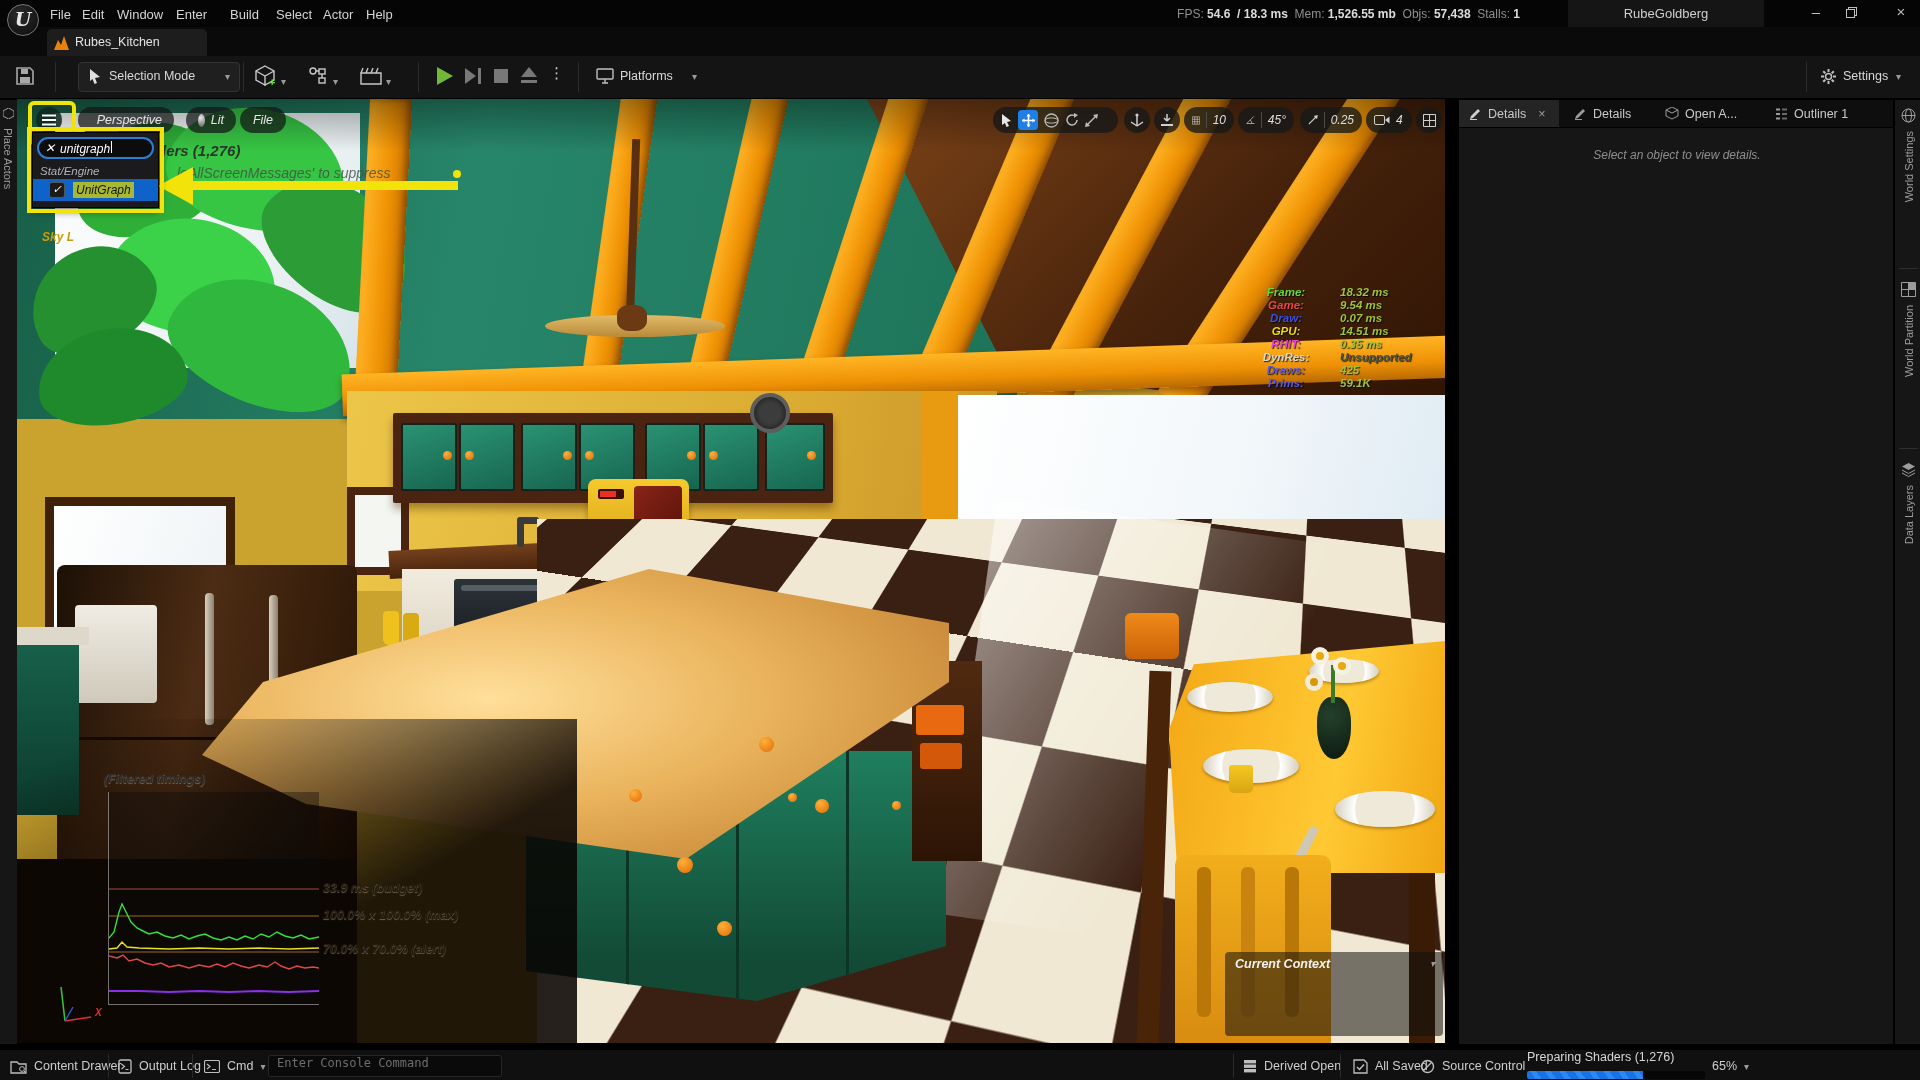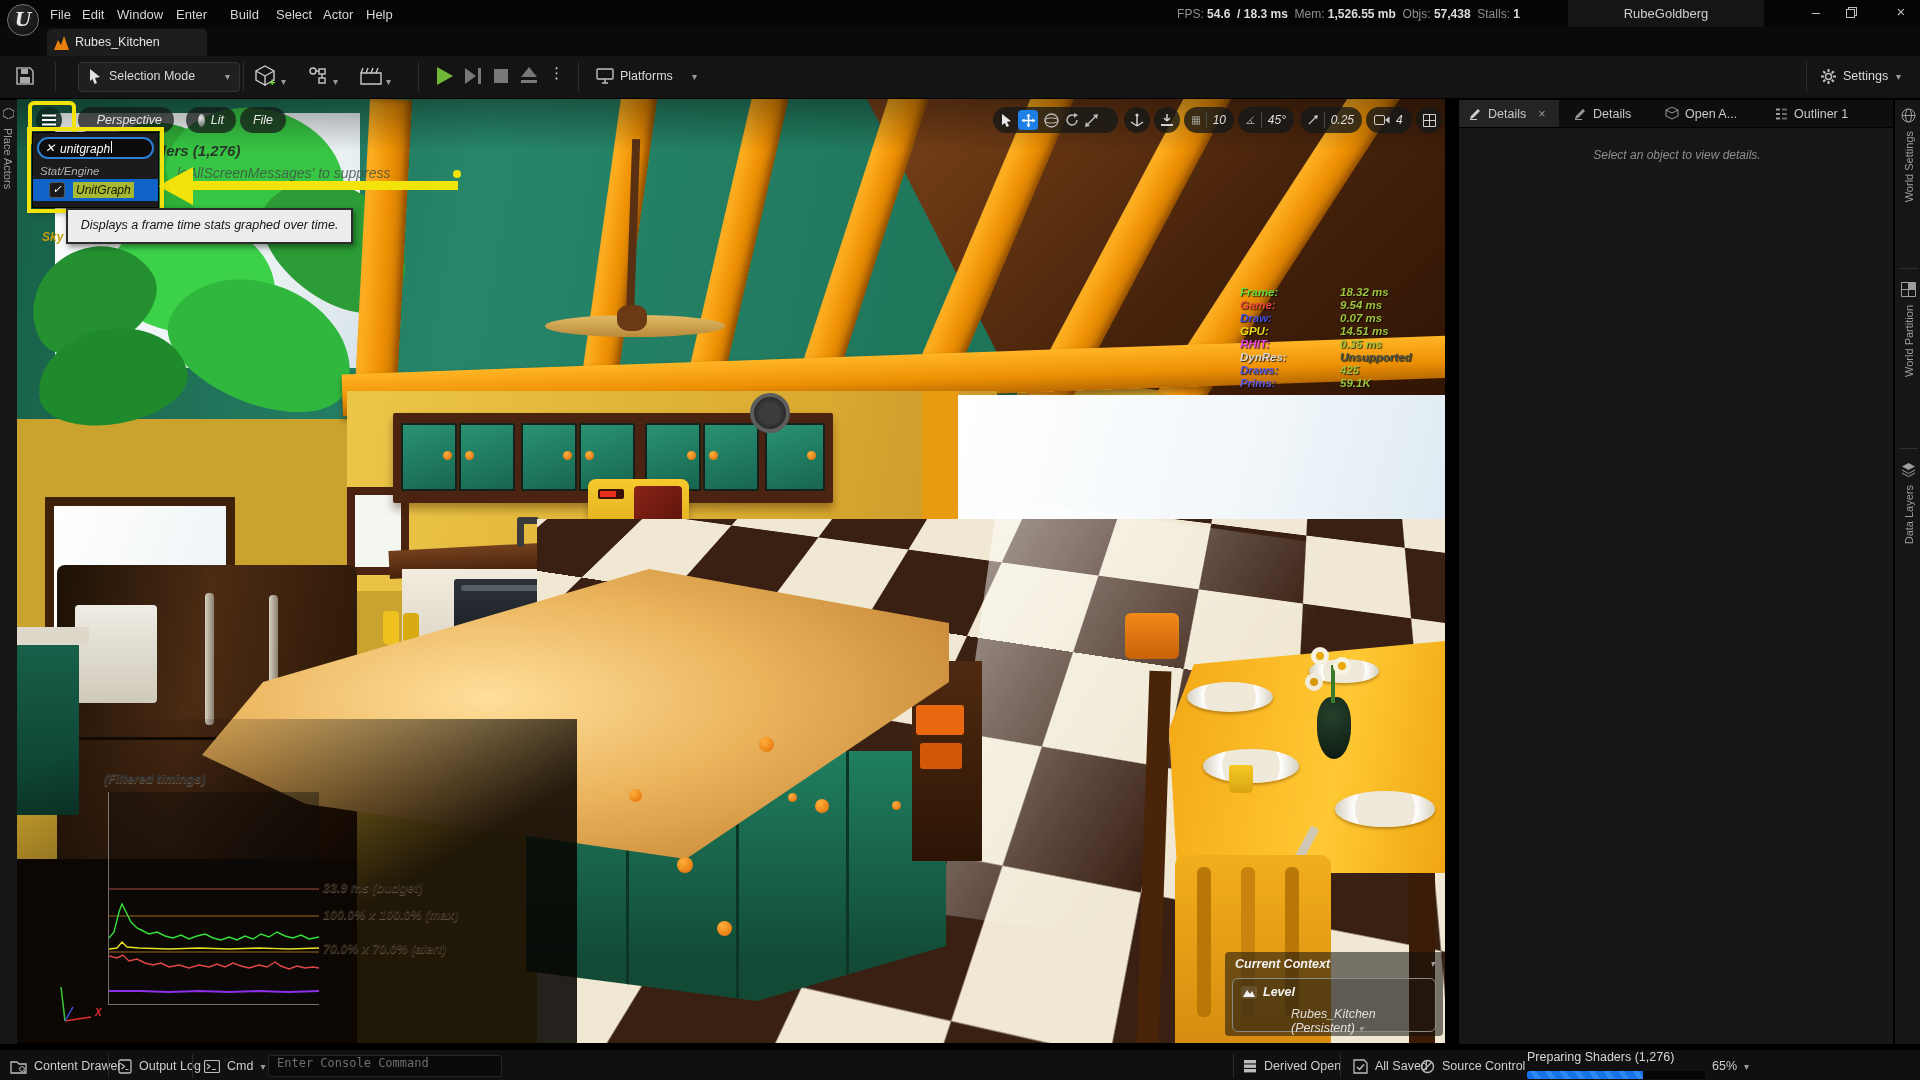--- a/index.html
+++ b/index.html
@@ -44,21 +44,21 @@
   #stat-popup{left:15px;top:33px;width:125px;background:#1b1b1d;border:1px solid #000;z-index:61;box-shadow:0 3px 8px rgba(0,0,0,.6);}
   #stat-search{margin:4px;height:18px;background:#0c0c0c;border:2px solid #2a7fd4;border-radius:11px;color:#fff;font-size:12px;display:flex;align-items:center;padding:0 6px;gap:5px;}
   .caret{display:inline-block;width:1px;height:12px;background:#fff;margin-left:1px;}
   #stat-cat{color:#b2b2b2;font-size:11.5px;padding:2px 7px;}
   #stat-row{height:22px;background:#0f62c8;display:flex;align-items:center;gap:8px;padding:0 4px 0 16px;margin-bottom:6px;}
   #stat-check{width:14px;height:14px;background:#1b1b1b;border:1px solid #555;border-radius:3px;color:#fff;font-size:11px;line-height:13px;text-align:center;}
   #stat-result{background:#a8b832;color:#101400;font-size:12px;padding:0 3px;line-height:16px;}
   #tooltip{left:49px;top:109px;width:283px;height:32px;background:#ececec;border:2px solid #2c2c2c;color:#141414;font-size:12.5px;line-height:30px;text-align:center;z-index:70;box-shadow:2px 3px 6px rgba(0,0,0,.45);}
   .scrmsg{z-index:30;white-space:nowrap;}
   .stat-row{position:absolute;white-space:nowrap;font-size:11.5px;font-weight:bold;text-shadow:1px 1px 1px rgba(0,0,0,.75);z-index:45;}
-  .stat-row .lb{display:inline-block;width:92px;text-align:left;}
+  .stat-row .lb{display:inline-block;width:92px;text-align:center;}
   .stat-row .vl{margin-left:8px;}
   .ug-label{position:absolute;color:#241c10;font-size:12.5px;font-weight:bold;text-shadow:0 1px 1px rgba(255,240,200,.35);z-index:45;white-space:nowrap;}
   #ctx-panel{left:1208px;top:853px;width:218px;height:84px;background:rgba(18,16,14,.55);border-radius:4px;z-index:45;}
   #ctx-inner{position:absolute;left:7px;top:26px;width:202px;height:52px;border:1px solid #8a8a84;border-radius:6px;background:rgba(30,26,20,.25);}
   
   #details{left:1457px;top:100px;width:436px;height:944px;background:#161616;border-left:2px solid #000;}
   #dtabs{position:absolute;left:0;top:0;width:100%;height:27px;background:#0e0e0e;border-bottom:1px solid #000;}
   .dtab{position:absolute;top:0;height:27px;display:flex;align-items:center;gap:6px;color:#c9c9c9;font-size:12.5px;padding:0 10px;box-sizing:border-box;}
   
   #statusbar{left:0;top:1048px;width:1920px;height:32px;background:#101010;border-top:2px solid #000;}
@@ -452,21 +452,20 @@
     <div id="stat-row">
       <span id="stat-check">✓</span>
       <span id="stat-result">UnitGraph</span>
     </div>
   </div>
 
   <div class="abs ann" style="left:141px;top:68px;width:0;height:0;border-right:35px solid #f2e30a;border-top:19px solid transparent;border-bottom:19px solid transparent"></div>
   <div class="abs ann" style="left:175px;top:82px;width:266px;height:9px;background:#f2e30a"></div>
   <div class="abs ann" style="left:436px;top:71px;width:8px;height:8px;border-radius:50%;background:#f2e30a"></div>
 
-  <div id="tooltip" class="abs">Displays a frame time stats graphed over time.</div>
 
   <div>
     <div class="stat-row" style="left:1223px;top:187px"><span class="lb" style="color: rgb(102, 216, 60);">Frame:</span><span class="vl" style="color: rgb(156, 196, 62);">18.32 ms</span></div>
     <div class="stat-row" style="left:1223px;top:200px"><span class="lb" style="color: rgb(232, 72, 63);">Game:</span><span class="vl" style="color: rgb(156, 196, 62);">9.54 ms</span></div>
     <div class="stat-row" style="left:1223px;top:213px"><span class="lb" style="color: rgb(63, 79, 223);">Draw:</span><span class="vl" style="color: rgb(156, 196, 62);">0.07 ms</span></div>
     <div class="stat-row" style="left:1223px;top:226px"><span class="lb" style="color: rgb(236, 220, 24);">GPU:</span><span class="vl" style="color: rgb(156, 196, 62);">14.51 ms</span></div>
     <div class="stat-row" style="left:1223px;top:239px"><span class="lb" style="color: rgb(232, 69, 224);">RHIT:</span><span class="vl" style="color: rgb(156, 196, 62);">0.35 ms</span></div>
     <div class="stat-row" style="left:1223px;top:252px"><span class="lb" style="color: rgb(214, 214, 214);">DynRes:</span><span class="vl" style="color: rgb(68, 82, 74);">Unsupported</span></div>
     <div class="stat-row" style="left:1223px;top:265px"><span class="lb" style="color: rgb(90, 90, 232);">Draws:</span><span class="vl" style="color: rgb(156, 196, 62);">425</span></div>
     <div class="stat-row" style="left:1223px;top:278px"><span class="lb" style="color: rgb(90, 90, 232);">Prims:</span><span class="vl" style="color: rgb(156, 196, 62);">59.1K</span></div>
@@ -493,28 +492,20 @@
       <path d="M12,42 L8,8" stroke="#35c035" stroke-width="1.6"></path>
       <path d="M12,42 L38,38" stroke="#e03030" stroke-width="1.6"></path>
       <path d="M12,42 L20,28" stroke="#3858e0" stroke-width="1.4"></path>
     </svg>
     <span class="abs" style="left:42px;top:28px;color:#e03030;font-size:10px;font-weight:bold">X</span>
   </div>
 
   <div id="ctx-panel" class="abs">
     <div class="abs" style="left:10px;top:5px;color:#f2f2f2;font-size:12.5px;font-weight:bold">Current Context</div>
     <div class="abs chev" style="right:8px;top:6px">▾</div>
-    <div id="ctx-inner">
-      <svg class="abs" style="left:8px;top:7px" width="16" height="13" viewBox="0 0 16 13">
-          <rect x="0" y="0" width="16" height="13" rx="2" fill="rgba(255,255,255,.12)"></rect>
-          <polygon points="2,11 6,4 9,8 11,5 14,11" fill="#f0f0f0"></polygon>
-        </svg>
-      <span class="abs" style="left:30px;top:6px;color:#f2f2f2;font-size:12.5px;font-weight:bold">Level</span>
-      <span class="abs" style="left:58px;top:28px;color:#e0ddd8;font-size:12.5px"><span>Rubes_Kitchen (Persistent)</span> <span class="chev">▾</span></span>
-    </div>
   </div>
 </div>
 
 <div id="details" class="abs">
   <div id="dtabs">
     <div class="dtab" style="left:0;width:100px;background:#242424">
       <svg width="13" height="13" viewBox="0 0 13 13">
           <path d="M1,12 L4,11 11,4 9,2 2,9 z" fill="#cfcfcf"></path>
           <path d="M1,12.5 h7" stroke="#cfcfcf"></path>
         </svg>

